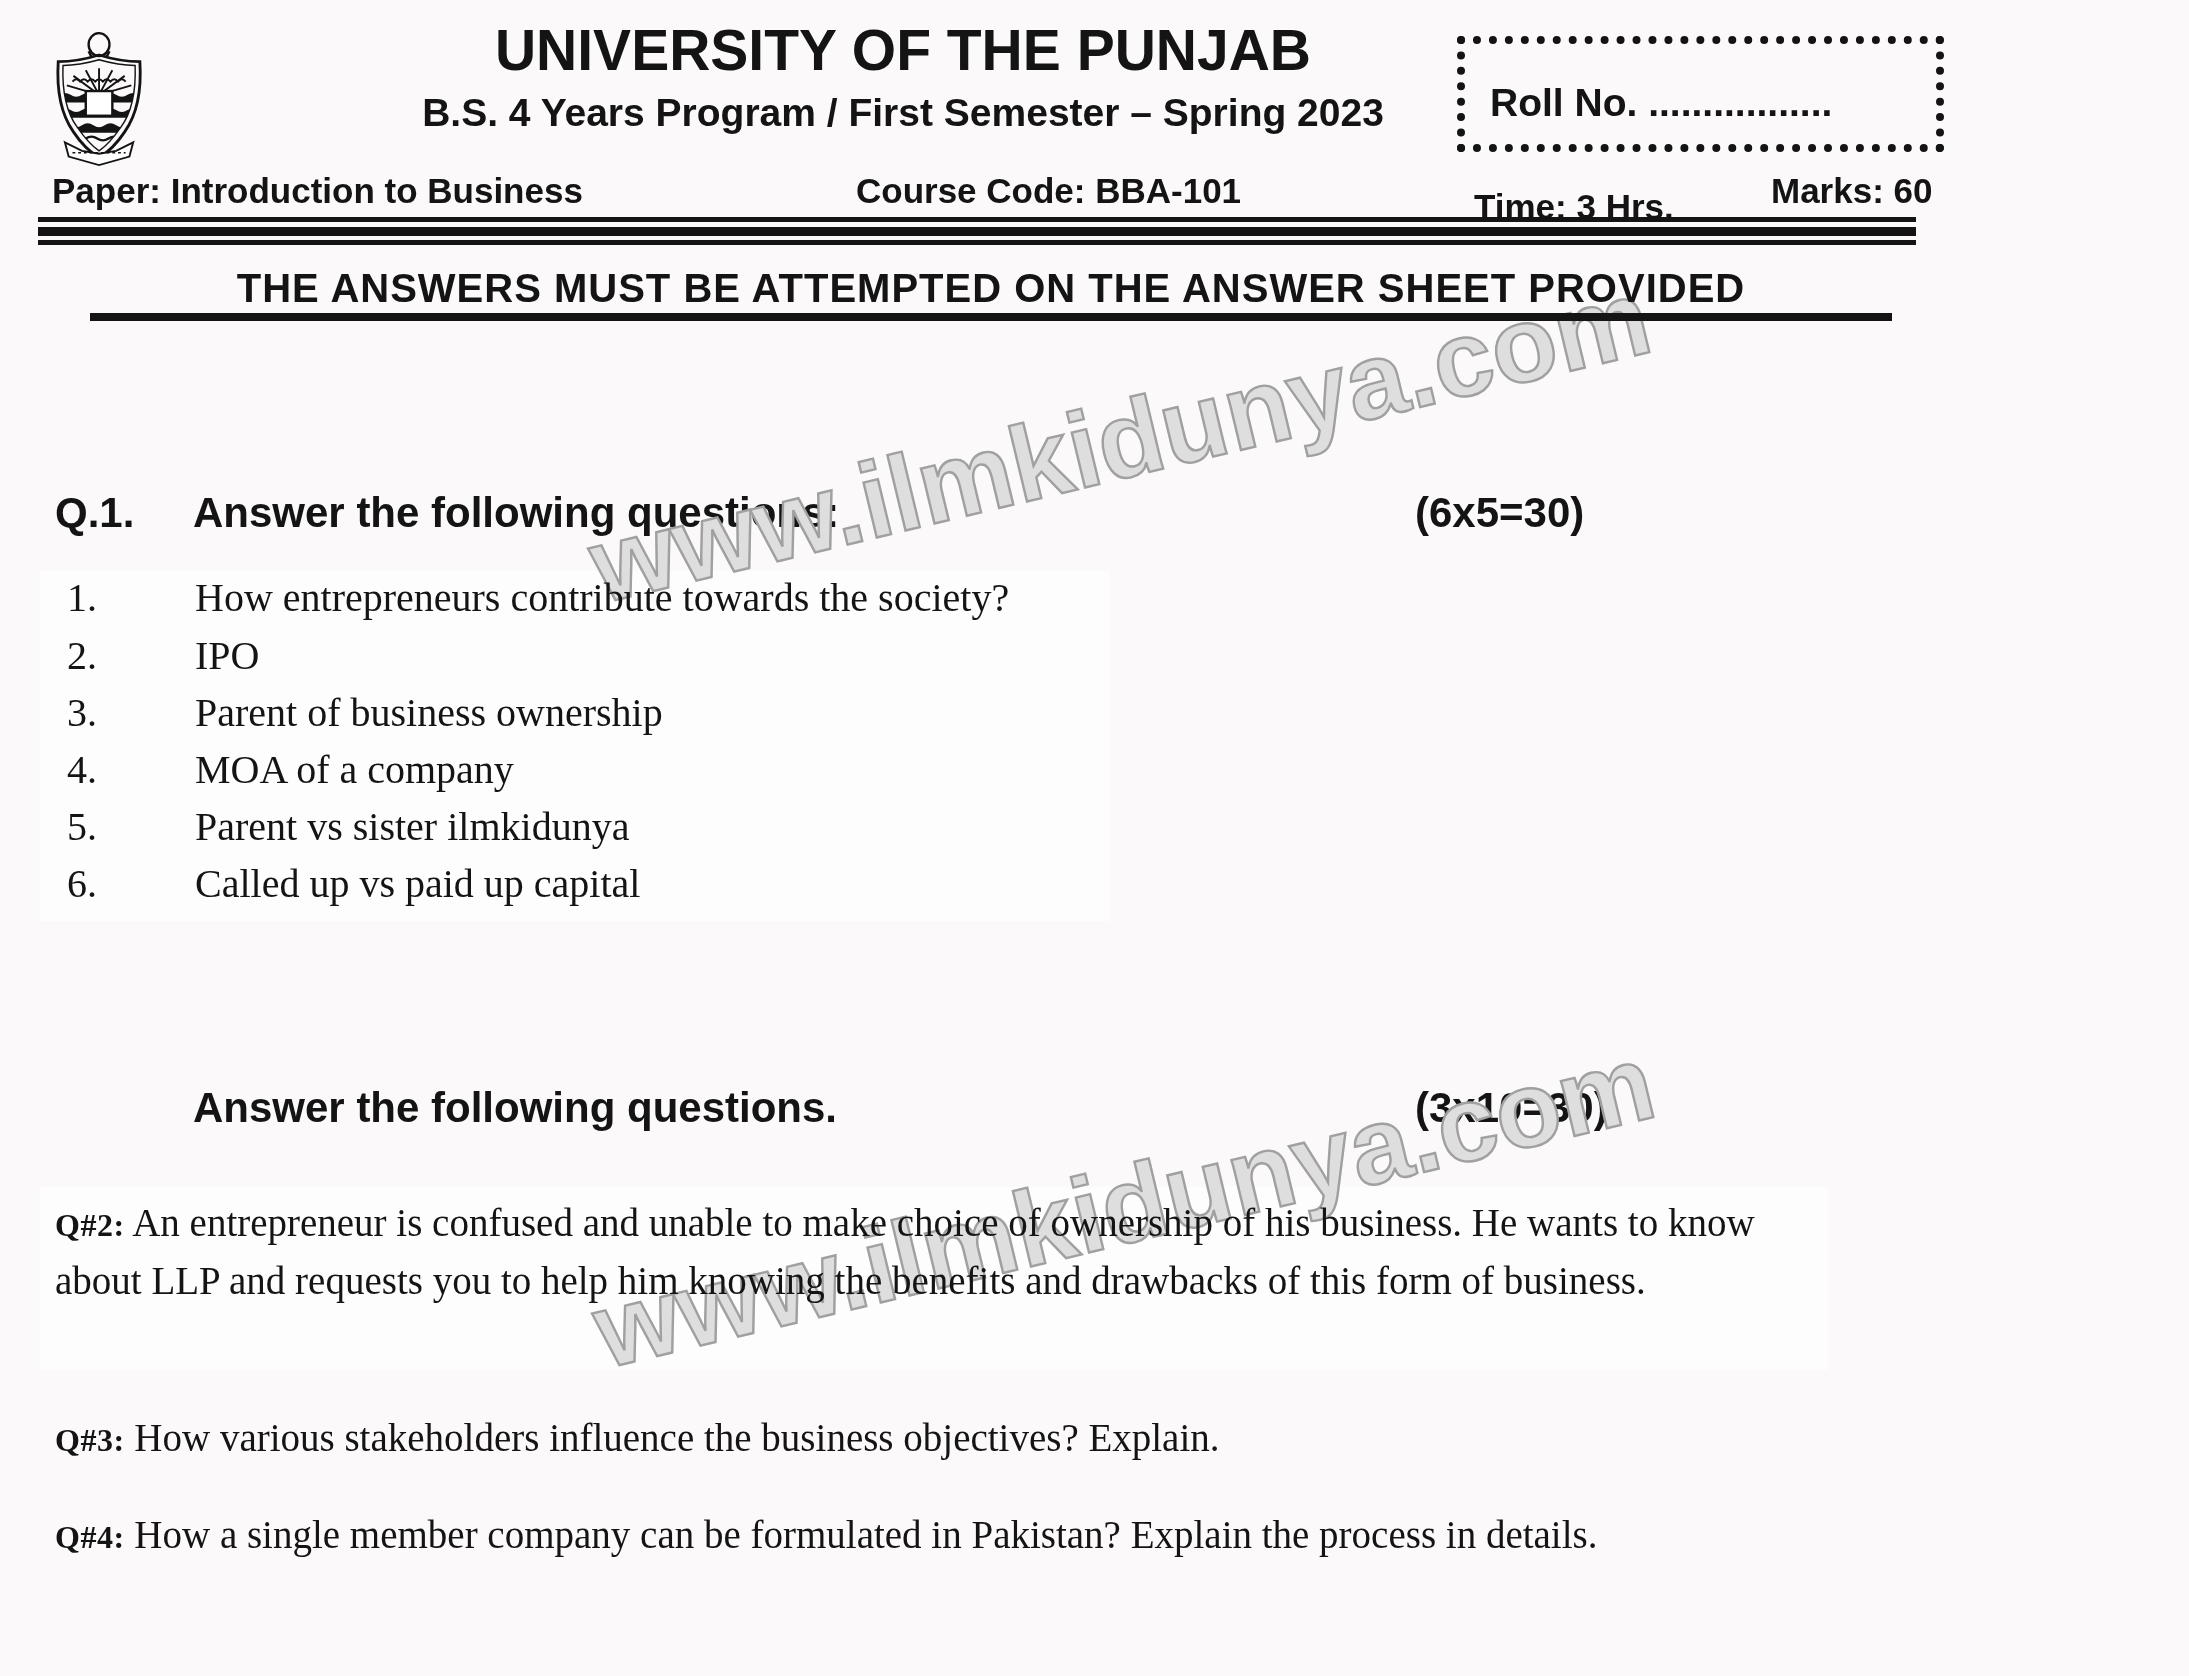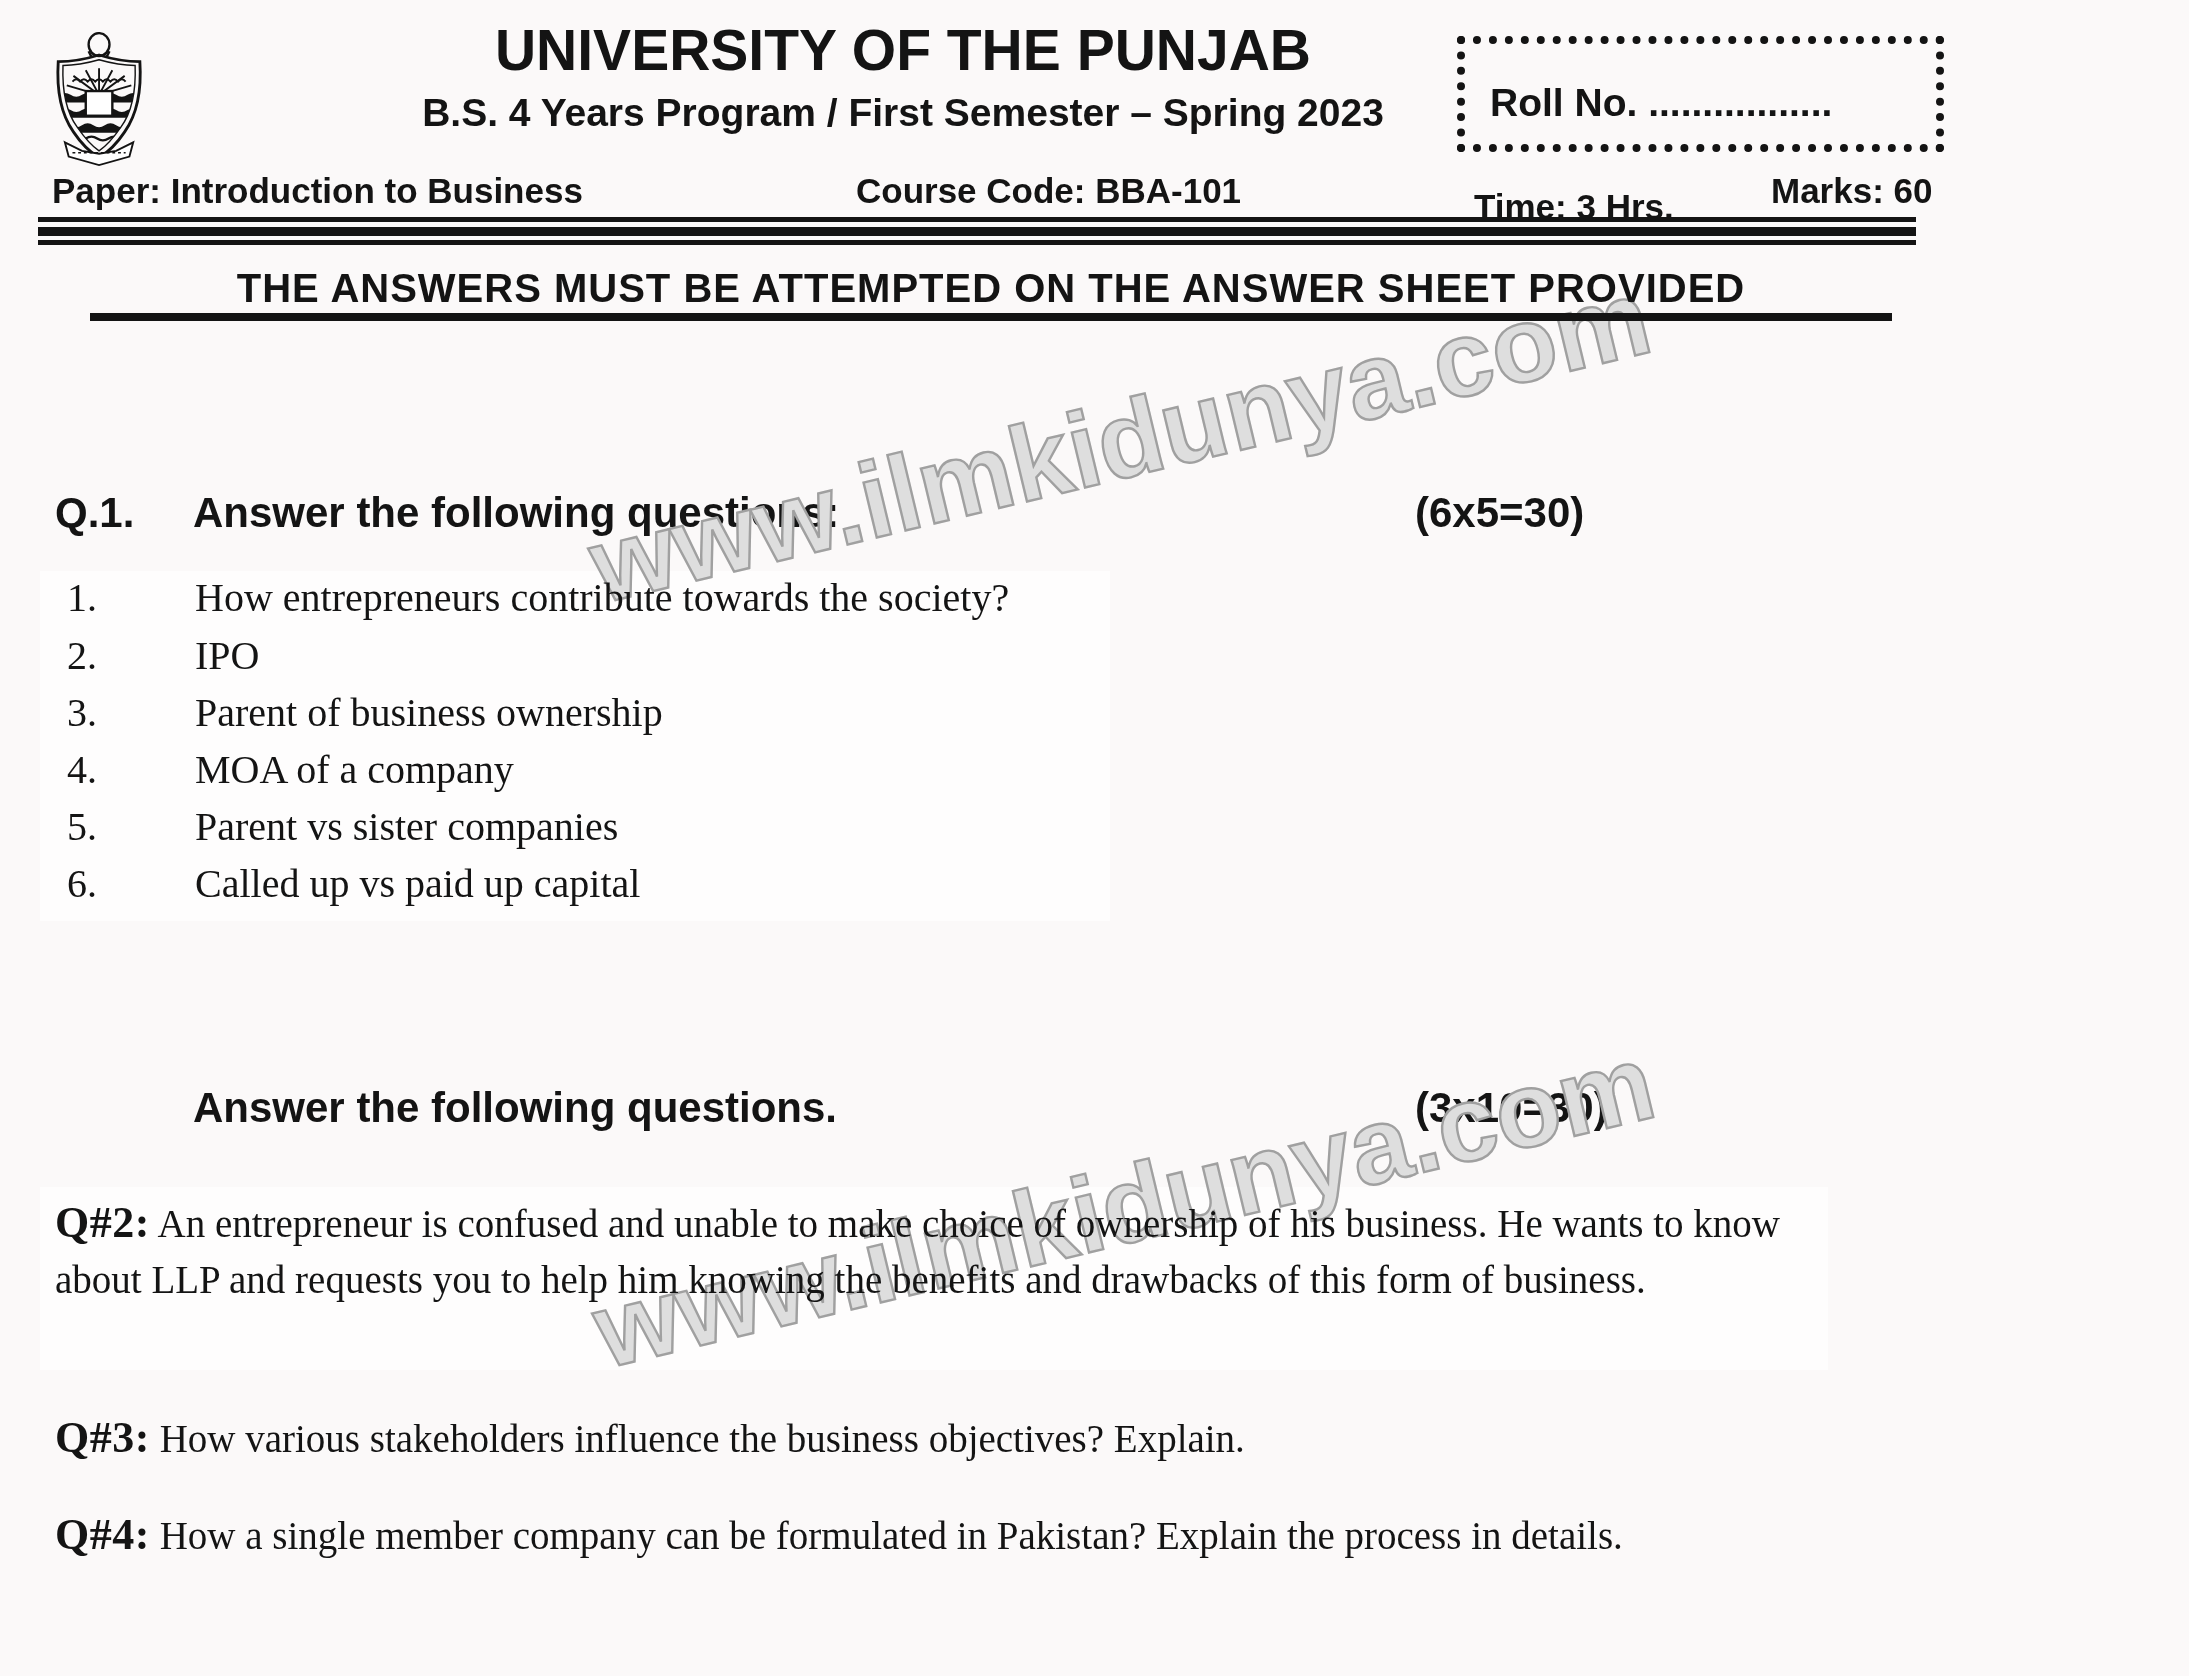--- a/index.html
+++ b/index.html
@@ -54,21 +54,21 @@
   .sec2-marks{left:1415px;}
   
   .list-patch{left:40px;top:571px;width:1070px;height:350px;}
   .li{height:49px;font-family:"Liberation Serif",serif;font-size:40px;white-space:nowrap;z-index:2;}
   .li .no{position:absolute;left:67px;}
   .li .tx{position:absolute;left:195px;}
   
   .q2-patch{left:40px;top:1187px;width:1788px;height:183px;}
   .question{left:55px;width:1765px;font-family:"Liberation Serif",serif;
          font-size:39px;line-height:56px;z-index:2;}
-  .question b{font-size:44px;letter-spacing:0.5px;}
+  .question b{font-size:32px;letter-spacing:0.5px;}
   .q2{top:1195px;}
   .q3{top:1410px;}
   .q4{top:1507px;}
 </style>
 </head>
 <body style="--ink: #141414; --bg: #fbf9f9; --patch: #fefdfd; --wm: #a0a0a0;">
 
 <div class="abs watermark wm1">www.ilmkidunya.com</div>
 <div class="abs watermark wm2">www.ilmkidunya.com</div>
 
@@ -144,21 +144,21 @@
 <div class="abs li" style="top:689px;">
   <span class="no">3.</span>
   <span class="tx">Parent of business ownership</span>
 </div>
 <div class="abs li" style="top:746px;">
   <span class="no">4.</span>
   <span class="tx">MOA of a company</span>
 </div>
 <div class="abs li" style="top:803px;">
   <span class="no">5.</span>
-  <span class="tx">Parent vs sister companies</span>
+  <span class="tx">Parent vs sister ilmkidunya</span>
 </div>
 <div class="abs li" style="top:860px;">
   <span class="no">6.</span>
   <span class="tx">Called up vs paid up capital</span>
 </div>
 
 <div class="sec2row content">
   <span class="sec2-prompt">Answer the following questions.</span>
   <span class="sec2-marks">(3x10=30)</span>
 </div>

